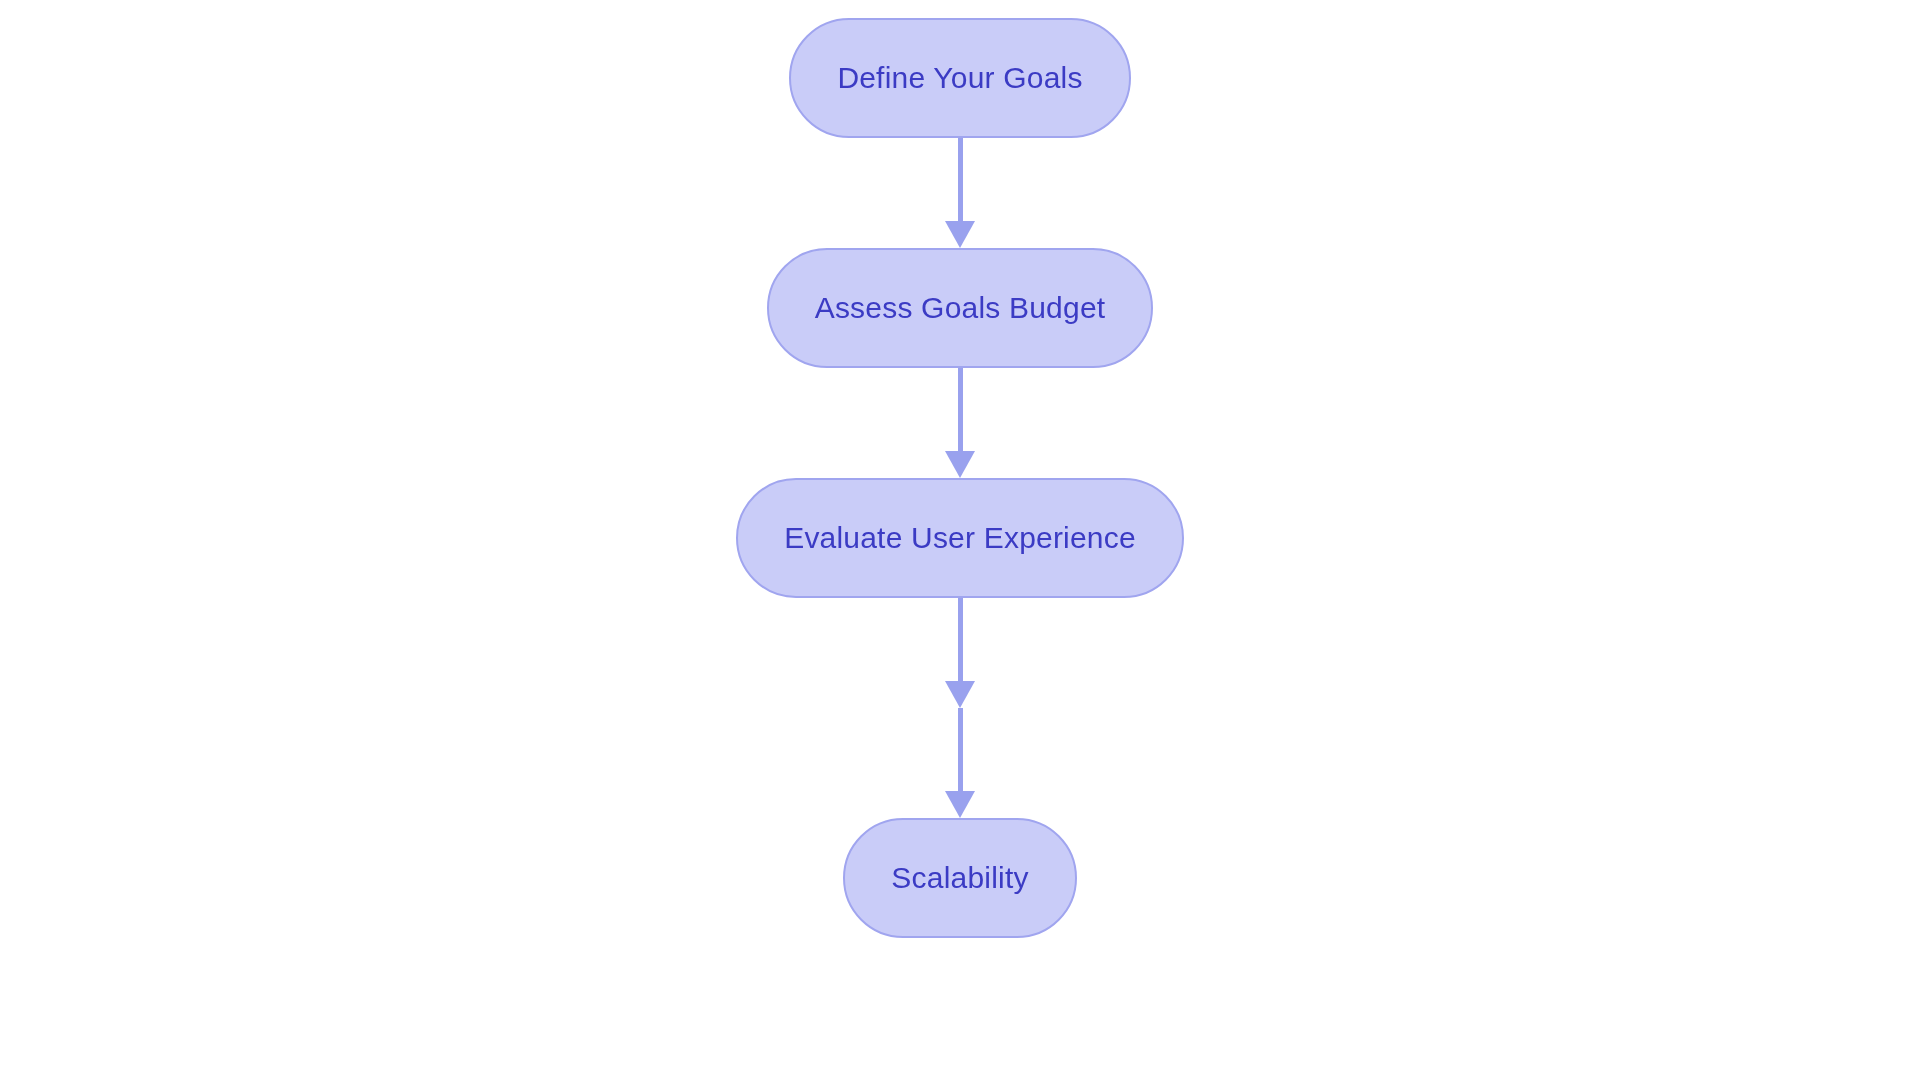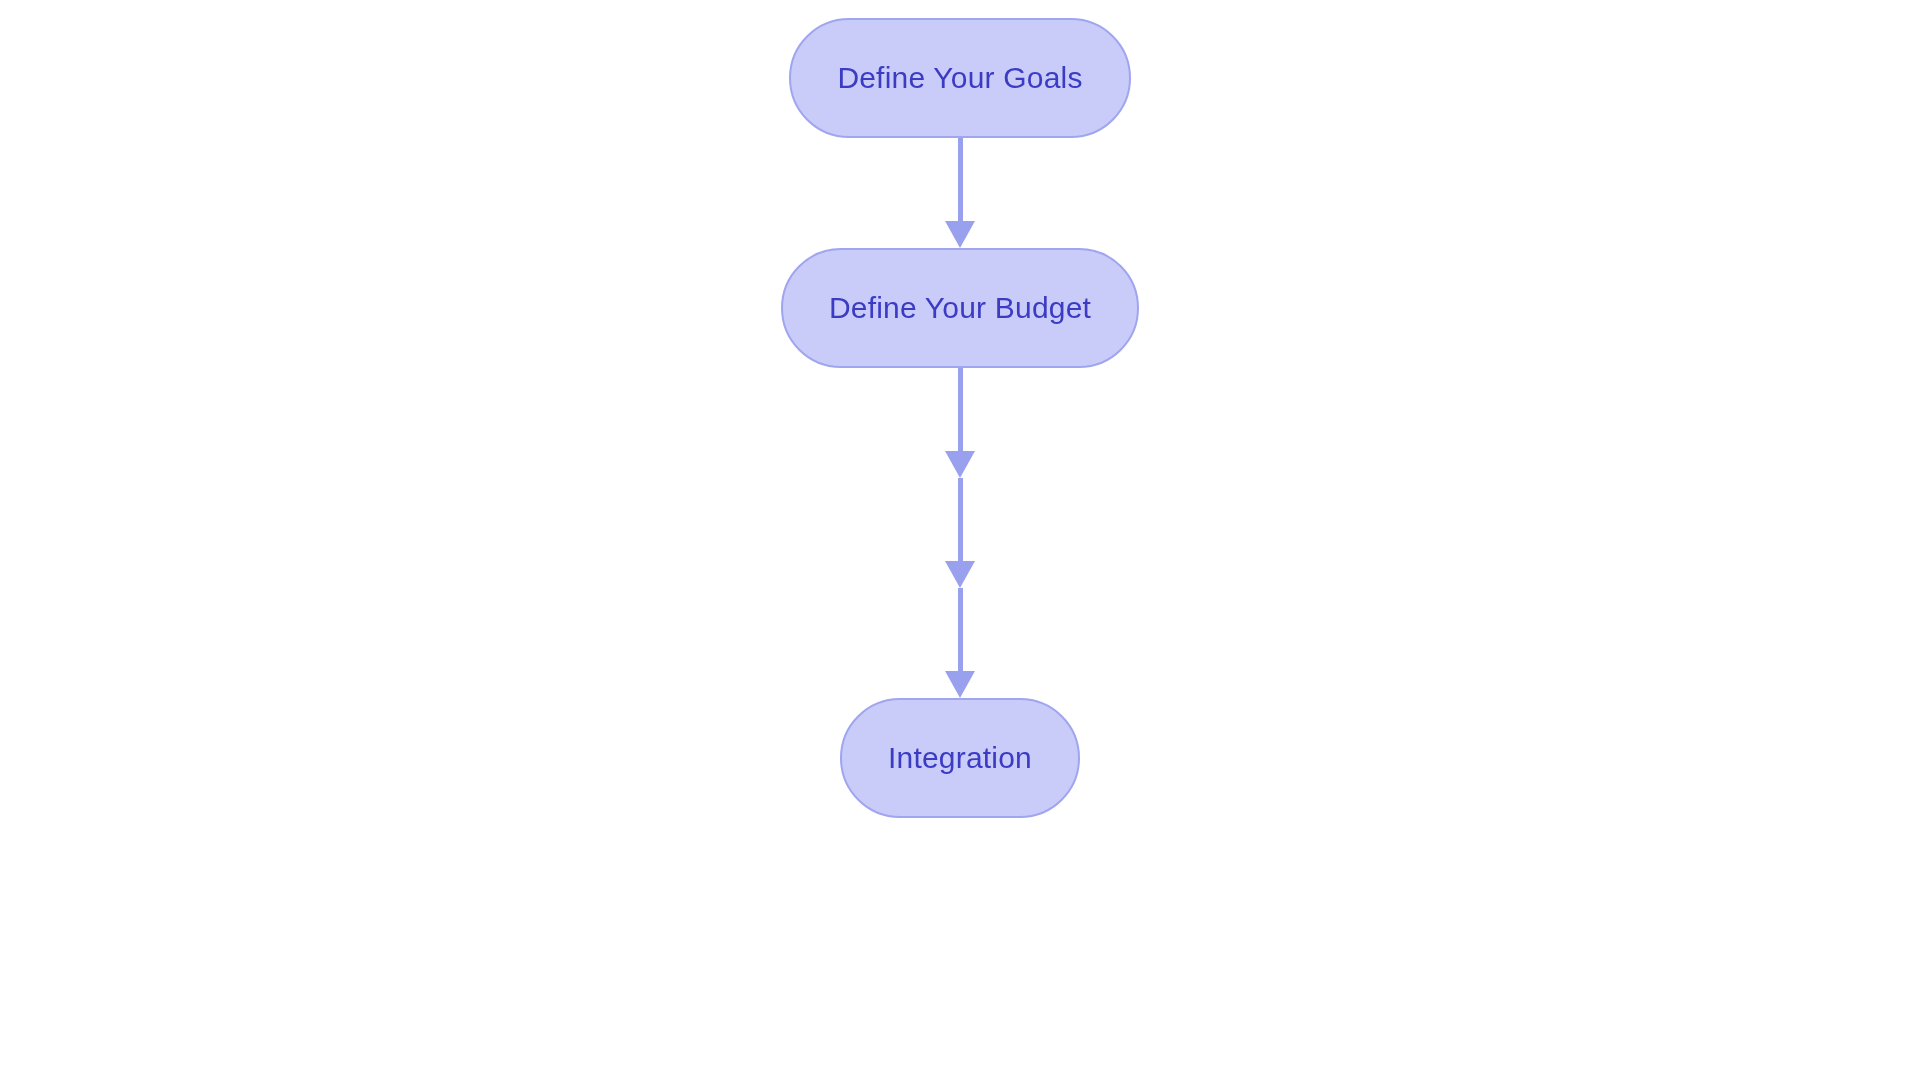--- a/index.html
+++ b/index.html
@@ -82,38 +82,41 @@
     <div class="node">
       <span class="node-label">Define Your Goals</span>
     </div>
 
     <div class="arrow">
       <div class="arrow-line"></div>
       <div class="arrow-head"></div>
     </div>
 
     <div class="node">
-      <span class="node-label">Define Your Budget</span>
+      <span class="node-label">Assess Goals Budget</span>
+    </div>
+
+    <div class="arrow">
+      <div class="arrow-line"></div>
+      <div class="arrow-head"></div>
+    </div>
+
+    <div class="node">
+      <span class="node-label">Evaluate User Experience</span>
     </div>
 
     <div class="arrow">
       <div class="arrow-line"></div>
       <div class="arrow-head"></div>
     </div>
 
 
     <div class="arrow">
       <div class="arrow-line"></div>
       <div class="arrow-head"></div>
     </div>
 
-
-    <div class="arrow">
-      <div class="arrow-line"></div>
-      <div class="arrow-head"></div>
-    </div>
-
     <div class="node">
-      <span class="node-label">Integration</span>
+      <span class="node-label">Scalability</span>
     </div>
 
   </div>
 </div>
 
 </body></html>

